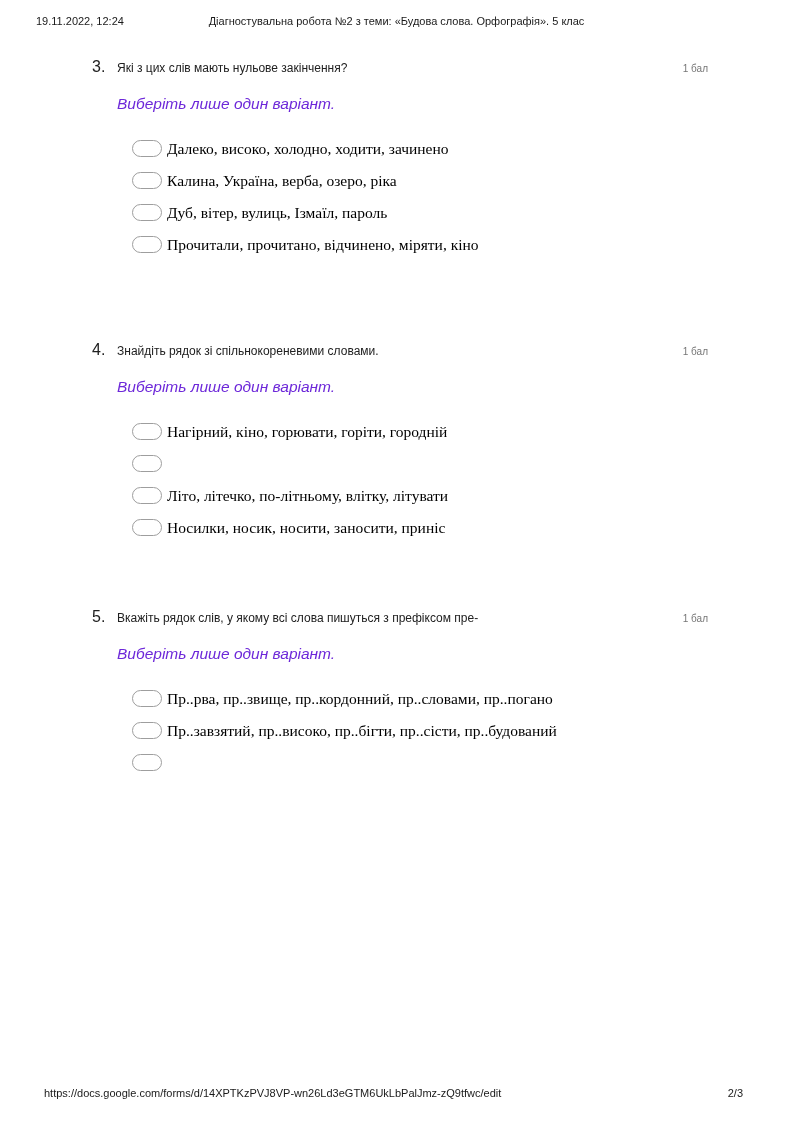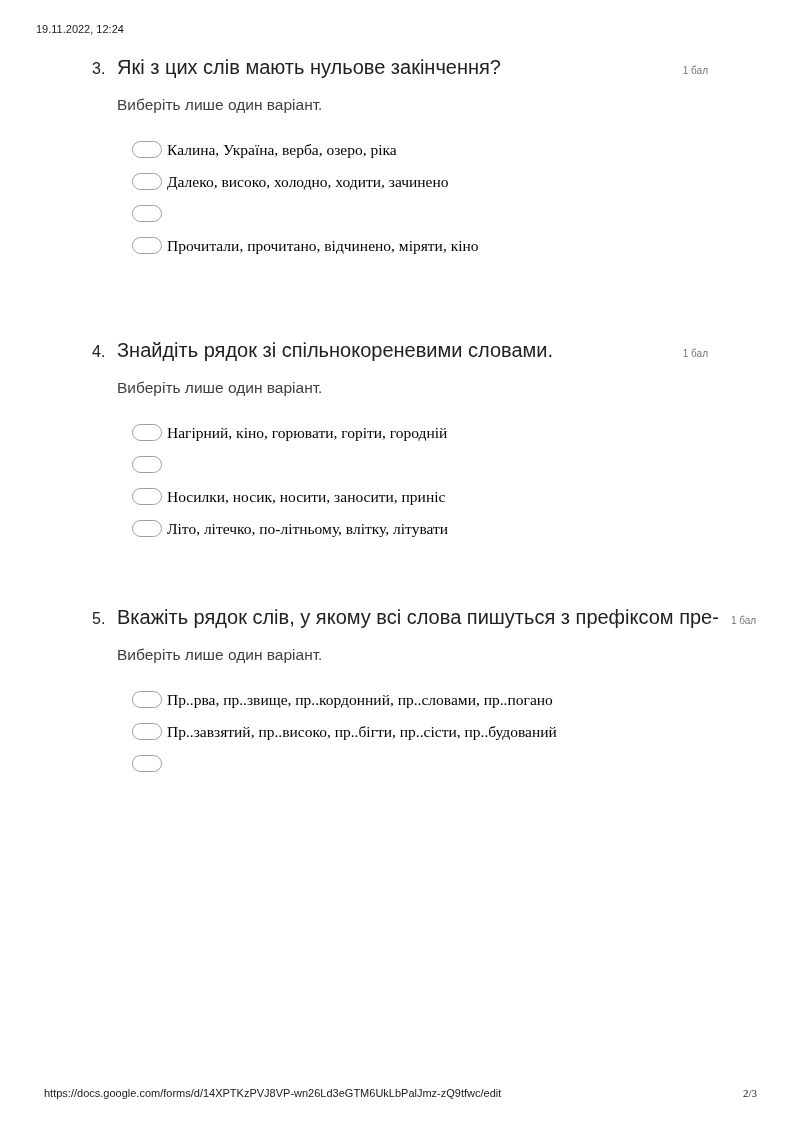--- a/index.html
+++ b/index.html
@@ -10,93 +10,95 @@
     font-family: "Liberation Sans", sans-serif;
     color: #212121;
     overflow: hidden;
   }
 
   
   .page-header {
     position: absolute; top: 15px; left: 36px; right: 36px;
     height: 14px; font-size: 11px; color: #1a1a1a;
   }
-  .header-datetime { position: absolute; left: 0; top: 8px; white-space: nowrap; }
+  .header-datetime { position: absolute; left: 0; top: 0; white-space: nowrap; }
   .header-title {
     position: absolute; left: 50%; transform: translateX(-50%);
     top: 0; white-space: nowrap;
   }
 
   
   .page-footer {
     position: absolute; left: 36px; right: 36px; top: 1087px;
     height: 14px; font-size: 11px; color: #1a1a1a;
   }
   .footer-url { position: absolute; left: 0; top: 0; white-space: nowrap; padding-left: 8px; }
-  .footer-page { position: absolute; right: 0; top: 0; font-family: Liberation Serif, serif; }
+  .footer-page { position: absolute; right: 14px; top: 0; }
 
   
   .question { position: absolute; left: 92px; right: 85px; }
   .q3 { top: 57px; }
   .q4 { top: 340px; }
   .q5 { top: 607px; }
 
   .q-row { display: flex; align-items: baseline; }
   .q-num {
     flex: 0 0 25px; font-size: 16px; color: #212121; line-height: 20px;
   }
   .q-text {
-    font-size: 20px; color: #212121; line-height: 20px; white-space: nowrap; text-align: center;
+    font-size: 12px; color: #212121; line-height: 20px; white-space: nowrap; text-align: center;
   }
   .q-points {
     margin-left: auto; padding-left: 12px;
     font-size: 10px; color: #757575; white-space: nowrap;
   }
   .q-instruction {
     margin: 16px 0 0 25px;
-    font-size: 15.5px; color: #404040; line-height: 20px;
+    font-style: italic; font-size: 15.5px; color: #6d28d9; line-height: 20px;
   }
   .options { margin: 18px 0 0 40px; }
   .option { display: flex; align-items: center; height: 32px; }
   .radio-pill {
     flex: 0 0 30px; width: 30px; height: 17px;
     border: 1.5px solid #9e9e9e; border-radius: 9px;
     background: #ffffff; margin-right: 5px;
   }
   .option-label {
     font-family: "Liberation Serif", serif;
     font-size: 15.5px; color: #000000; white-space: nowrap;
     line-height: 17px; padding-top: 1px;
   }
 </style>
 </head>
 <body>
 
 <div class="page-header">
   <span class="header-datetime">19.11.2022, 12:24</span>
+  <span class="header-title">Діагностувальна робота №2 з теми: «Будова слова. Орфографія». 5 клас</span>
 </div>
 
 <div class="question q3">
   <div class="q-row">
     <span class="q-num">3.</span>
     <span class="q-text">Які з цих слів мають нульове закінчення?</span>
     <span class="q-points">1 бал</span>
   </div>
   <div class="q-instruction">Виберіть лише один варіант.</div>
   <div class="options">
     <div class="option">
       <span class="radio-pill"></span>
+      <span class="option-label">Далеко, високо, холодно, ходити, зачинено</span>
+    </div>
+    <div class="option">
+      <span class="radio-pill"></span>
       <span class="option-label">Калина, Україна, верба, озеро, ріка</span>
     </div>
     <div class="option">
       <span class="radio-pill"></span>
-      <span class="option-label">Далеко, високо, холодно, ходити, зачинено</span>
-    </div>
-    <div class="option">
-      <span class="radio-pill"></span>
+      <span class="option-label">Дуб, вітер, вулиць, Ізмаїл, пароль</span>
     </div>
     <div class="option">
       <span class="radio-pill"></span>
       <span class="option-label">Прочитали, прочитано, відчинено, міряти, кіно</span>
     </div>
   </div>
 </div>
 
 <div class="question q4">
   <div class="q-row">
@@ -108,25 +110,25 @@
   <div class="options">
     <div class="option">
       <span class="radio-pill"></span>
       <span class="option-label">Нагірний, кіно, горювати, горіти, городній</span>
     </div>
     <div class="option">
       <span class="radio-pill"></span>
     </div>
     <div class="option">
       <span class="radio-pill"></span>
-      <span class="option-label">Носилки, носик, носити, заносити, приніс</span>
+      <span class="option-label">Літо, літечко, по-літньому, влітку, літувати</span>
     </div>
     <div class="option">
       <span class="radio-pill"></span>
-      <span class="option-label">Літо, літечко, по-літньому, влітку, літувати</span>
+      <span class="option-label">Носилки, носик, носити, заносити, приніс</span>
     </div>
   </div>
 </div>
 
 <div class="question q5">
   <div class="q-row">
     <span class="q-num">5.</span>
     <span class="q-text">Вкажіть рядок слів, у якому всі слова пишуться з префіксом пре-</span>
     <span class="q-points">1 бал</span>
   </div>

